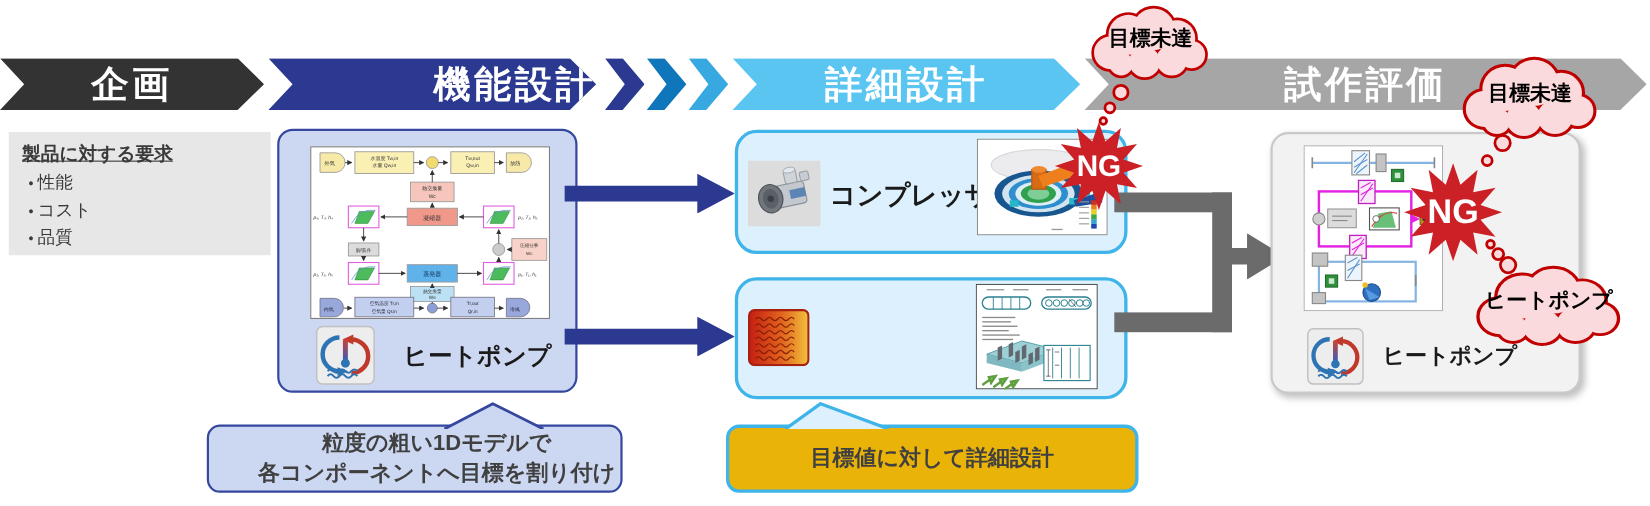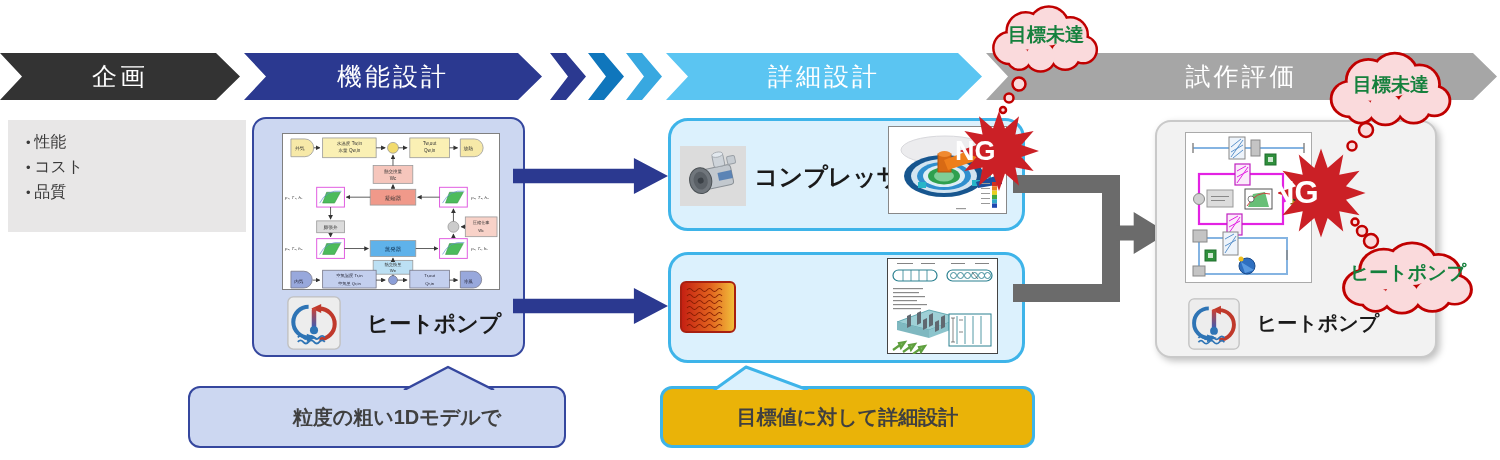--- a/index.html
+++ b/index.html
@@ -2,23 +2,23 @@
 <html><head>
 <meta charset="utf-8">
 <style>
   html,body{margin:0;padding:0;background:#ffffff;}
   .stage{position:relative;width:1500px;height:460px;overflow:hidden;background:#fff;
          font-family:"Liberation Sans","DejaVu Sans",sans-serif;}
   .abs{position:absolute;}
   
   .ribbon{position:absolute;top:53px;height:47px;display:flex;align-items:center;justify-content:center;
           clip-path:polygon(0 0,calc(100% - 24px) 0,100% 50%,calc(100% - 24px) 100%,0 100%,22px 50%);}
-  .ribbon span{color:#fff;font-size:25px;font-weight:400;letter-spacing:3px;}
+  .ribbon span{color:#fff;font-size:34px;font-weight:700;letter-spacing:3px;}
   #ribbon-plan{left:0;width:240px;background:#333333;}
-  #ribbon-func{left:244px;width:298px;background:#2B3990;}
+  #ribbon-func{left:244px;width:298px;background:#2B3990;justify-content:flex-end;}
   #ribbon-detail{left:666px;width:316px;background:#5BC5F2;}
   #ribbon-proto{left:986px;width:511px;background:#A6A6A6;}
   .chev{position:absolute;top:53px;width:36px;height:47px;
         clip-path:polygon(0 0,16px 0,100% 50%,16px 100%,0 100%,18px 50%);}
   #chev1{left:550px;background:#2B3990;}
   #chev2{left:588px;background:#0F76BC;}
   #chev3{left:626px;background:#38A8E0;}
   
   #req-box{left:8px;top:120px;width:238px;height:112px;background:#E8E7E7;color:#3A3A3A;padding:8px 0 0 12px;box-sizing:border-box;}
   #req-box .title{font-size:17px;font-weight:700;text-decoration:underline;margin-bottom:5px;}
@@ -61,29 +61,29 @@
   
   .callout{position:absolute;top:386px;height:62px;border-radius:12px;box-sizing:border-box;
            display:flex;flex-direction:column;align-items:center;justify-content:center;
            font-size:20px;font-weight:700;color:#404040;line-height:27px;text-align:center;}
   #callout-1{left:188px;width:378px;background:#CCD7F1;border:2.5px solid #35479E;padding-left:40px;}
   #callout-2{left:660px;width:375px;background:#eab308;border:3px solid #3EB4E9;}
   .pointer{position:absolute;z-index:3;}
   #pointer-1{left:402px;top:364px;}
   #pointer-2{left:712px;top:364px;}
   
-  .ng{position:absolute;z-index:4;display:flex;align-items:center;}
+  .ng{position:absolute;z-index:4;display:flex;align-items:center;justify-content:center;}
   .ng span{color:#fff;font-weight:700;}
   #ng-1{left:955px;top:107px;width:88px;height:88px;}
   #ng-1 span{font-size:27px;}
   #ng-2{left:1272px;top:144px;width:98px;height:98px;}
   #ng-2 span{font-size:31px;}
   
   .cloud{position:absolute;z-index:5;}
-  .cloud-text{position:absolute;z-index:6;text-align:center;font-weight:700;color:#15803d;font-size:19px;}
+  .cloud-text{position:absolute;z-index:6;text-align:center;font-weight:700;color:#000000;font-size:19px;}
   #cloud-1{left:988px;top:2px;width:115px;height:74px;}
   #cloud-1-text{left:992px;top:22px;width:108px;}
   #cloud-2{left:1325px;top:48px;width:132px;height:82px;}
   #cloud-2-text{left:1330px;top:72px;width:122px;}
   #cloud-3{left:1337px;top:238px;width:142px;height:80px;}
   #cloud-3-text{left:1342px;top:260px;width:132px;}
   .trail{position:absolute;z-index:5;}
   #trail-1{left:995px;top:74px;}
   #trail-2{left:1340px;top:120px;}
   #trail-3{left:1348px;top:212px;}
@@ -134,20 +134,21 @@
   <div class="chev" id="chev2"></div>
   <div class="chev" id="chev3"></div>
   <div class="ribbon" id="ribbon-detail">
     <span>詳細設計</span>
   </div>
   <div class="ribbon" id="ribbon-proto">
     <span>試作評価</span>
   </div>
 
   <div class="abs" id="req-box">
+    <div class="title">製品に対する要求</div>
     <div class="item">性能</div>
     <div class="item">コスト</div>
     <div class="item">品質</div>
   </div>
 
   <div class="abs" id="func-box"></div>
   <div class="abs" id="model-panel">
     <svg viewBox="0 0 218 157" preserveAspectRatio="none">
       <defs>
         <marker id="ah" markerWidth="6" markerHeight="6" refX="5" refY="3" orient="auto">
@@ -477,20 +478,21 @@
       <rect x="27.5" y="13" width="5" height="24" rx="2.5" fill="url(#thg)"></rect>
       <circle cx="30" cy="38" r="4.5" fill="#2E74B5"></circle>
       <path d="M12,46 q3,-3.5 6,0 t6,0 t6,0 t6,0 t6,0" stroke="#2E74B5" stroke-width="2" fill="none"></path>
       <path d="M12,51 q3,-3.5 6,0 t6,0 t6,0 t6,0 t6,0" stroke="#2E74B5" stroke-width="2" fill="none"></path>
     </svg>
   </div>
   <div class="abs" id="hp-label-2">ヒートポンプ</div>
 
   <div class="callout" id="callout-1">
     <div>粒度の粗い1Dモデルで</div>
+    <div>各コンポーネントへ目標を割り付け</div>
   </div>
   <svg class="pointer" id="pointer-1" width="96" height="26">
     <path d="M2,26 L46,3 L92,26" fill="#CCD7F1" stroke="#35479E" stroke-width="2.5" stroke-linejoin="round"></path>
   </svg>
   <div class="callout" id="callout-2">
     <div>目標値に対して詳細設計</div>
   </div>
   <svg class="pointer" id="pointer-2" width="100" height="26">
     <path d="M2,26 L34,3 L96,26" fill="#DCF1FD" stroke="#3EB4E9" stroke-width="3" stroke-linejoin="round"></path>
   </svg>

